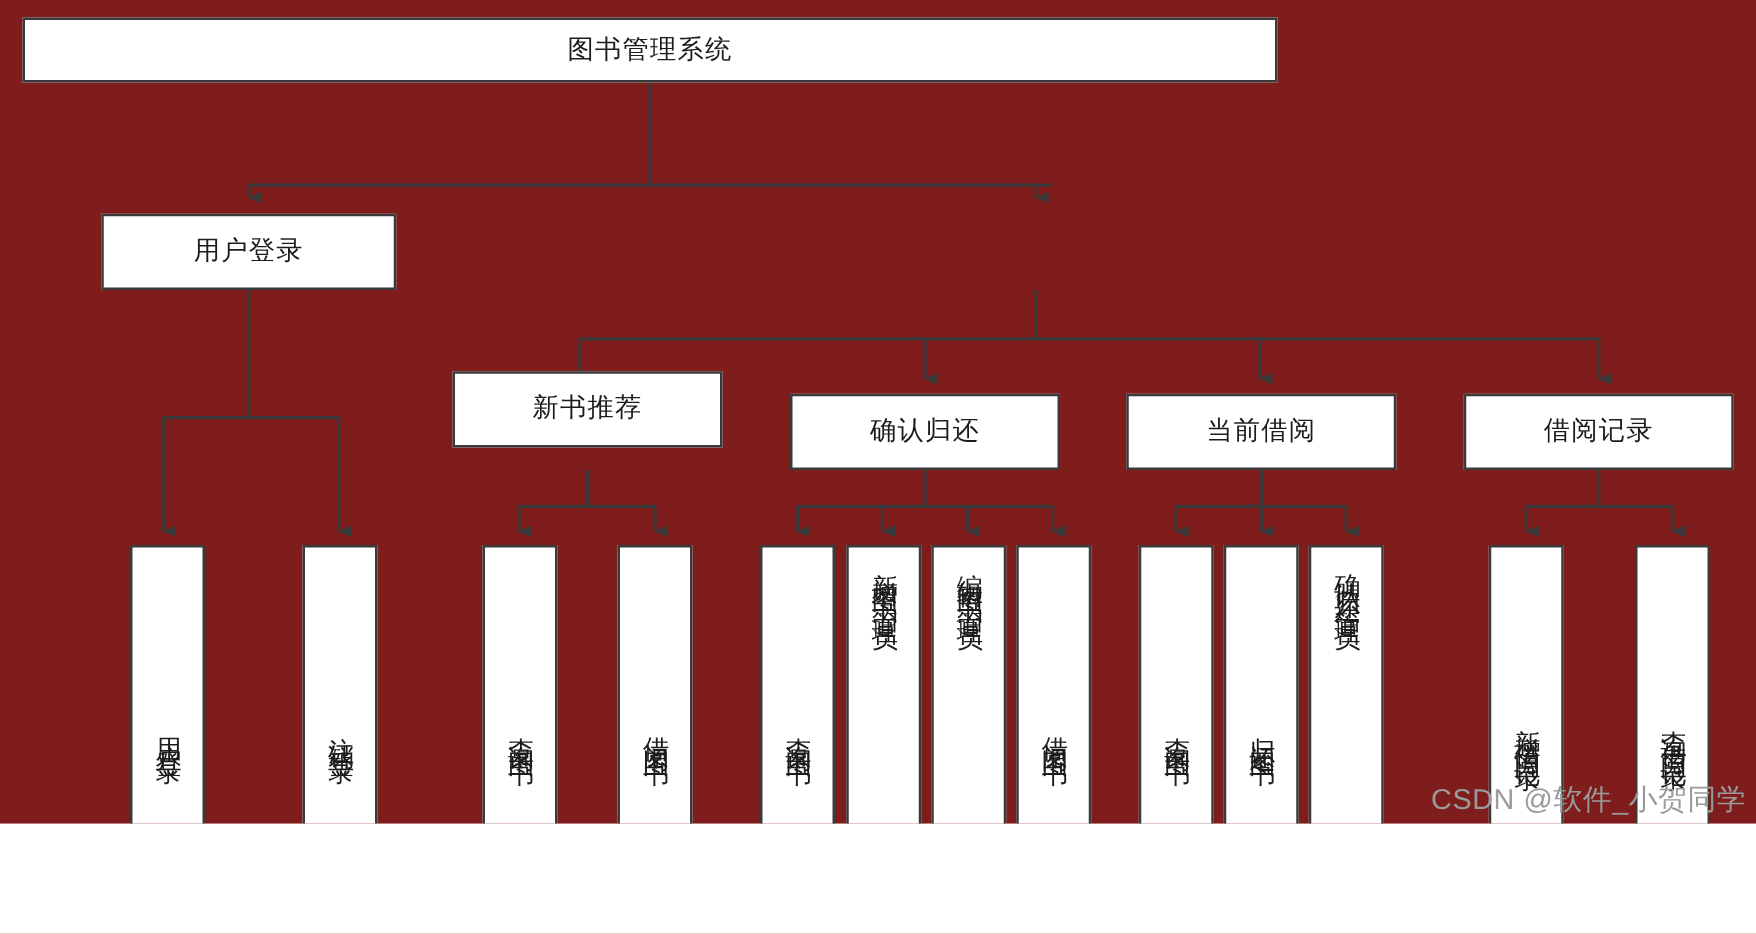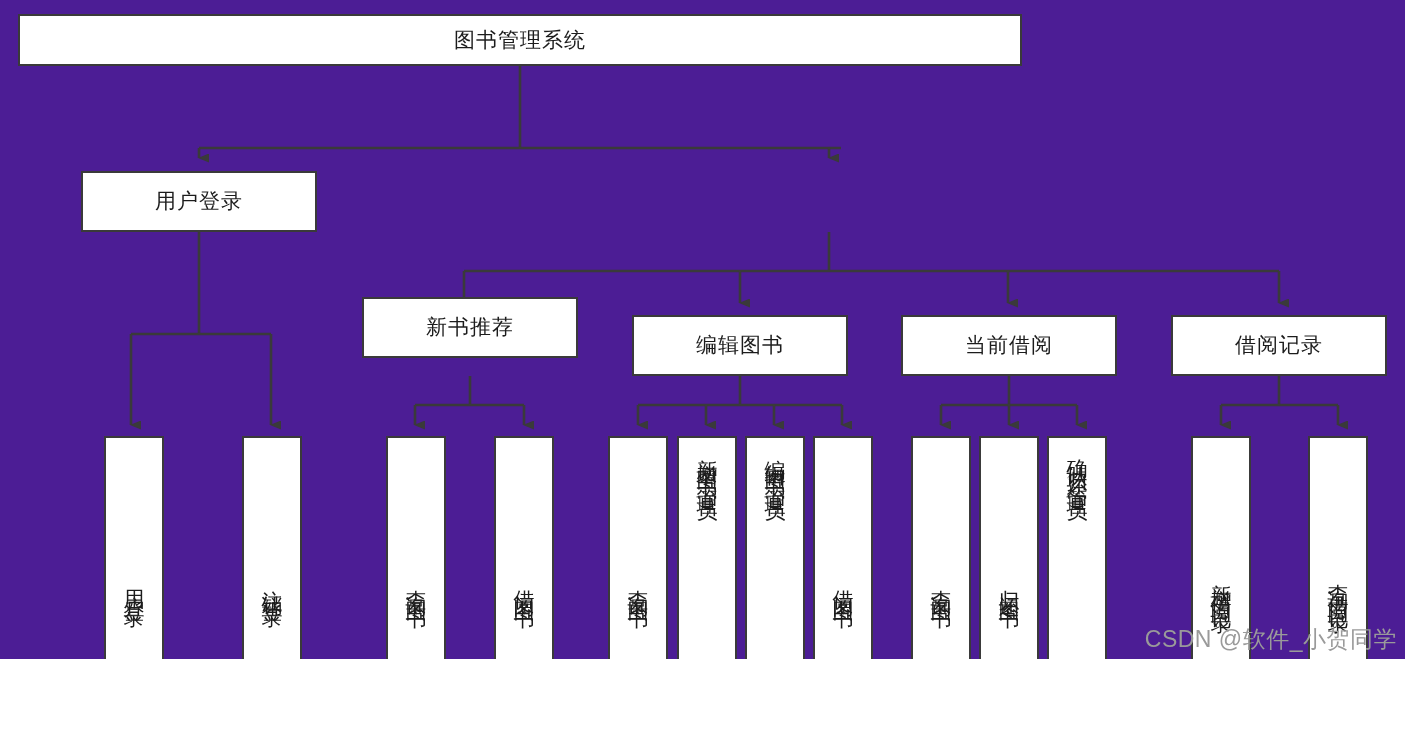--- a/index.html
+++ b/index.html
@@ -4,21 +4,21 @@
 <style>
   html,body{margin:0;padding:0;background:#ffffff;}
   body{
     font-family:"Liberation Sans","DejaVu Sans",sans-serif;
     color:#1a1a1a;
   }
   #canvas{
     position:relative;
     width:1405px;
     height:659px;
-    background:#4c1d95;
+    background:#7f1d1d;
     overflow:hidden;
   }
   #wires{
     position:absolute;
     left:0;top:0;
     width:1405px;height:747px;
     pointer-events:none;
   }
   .node{
     position:absolute;
@@ -130,21 +130,21 @@
   <div class="node" style="left:81px;top:171px;width:236px;height:61px;">
     <span class="lbl">用户登录</span>
   </div>
 
 
   <div class="node" style="left:362px;top:297px;width:216px;height:61px;">
     <span class="lbl">新书推荐</span>
   </div>
 
   <div class="node" style="left:632px;top:315px;width:216px;height:61px;">
-    <span class="lbl">编辑图书</span>
+    <span class="lbl">确认归还</span>
   </div>
 
   <div class="node" style="left:901px;top:315px;width:216px;height:61px;">
     <span class="lbl">当前借阅</span>
   </div>
 
   <div class="node" style="left:1171px;top:315px;width:216px;height:61px;">
     <span class="lbl">借阅记录</span>
   </div>
 

